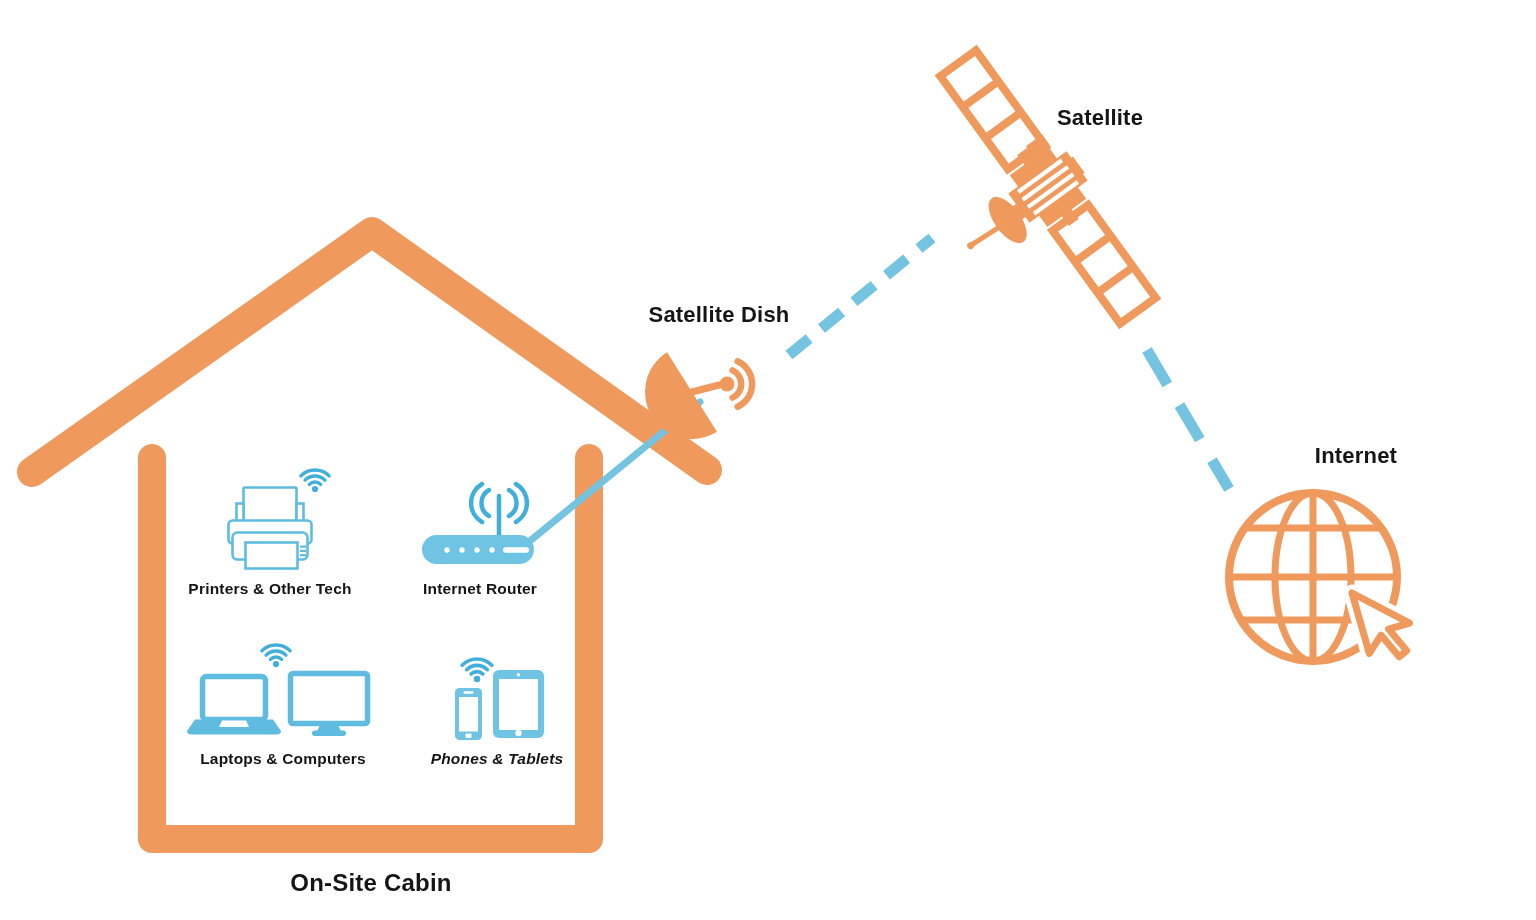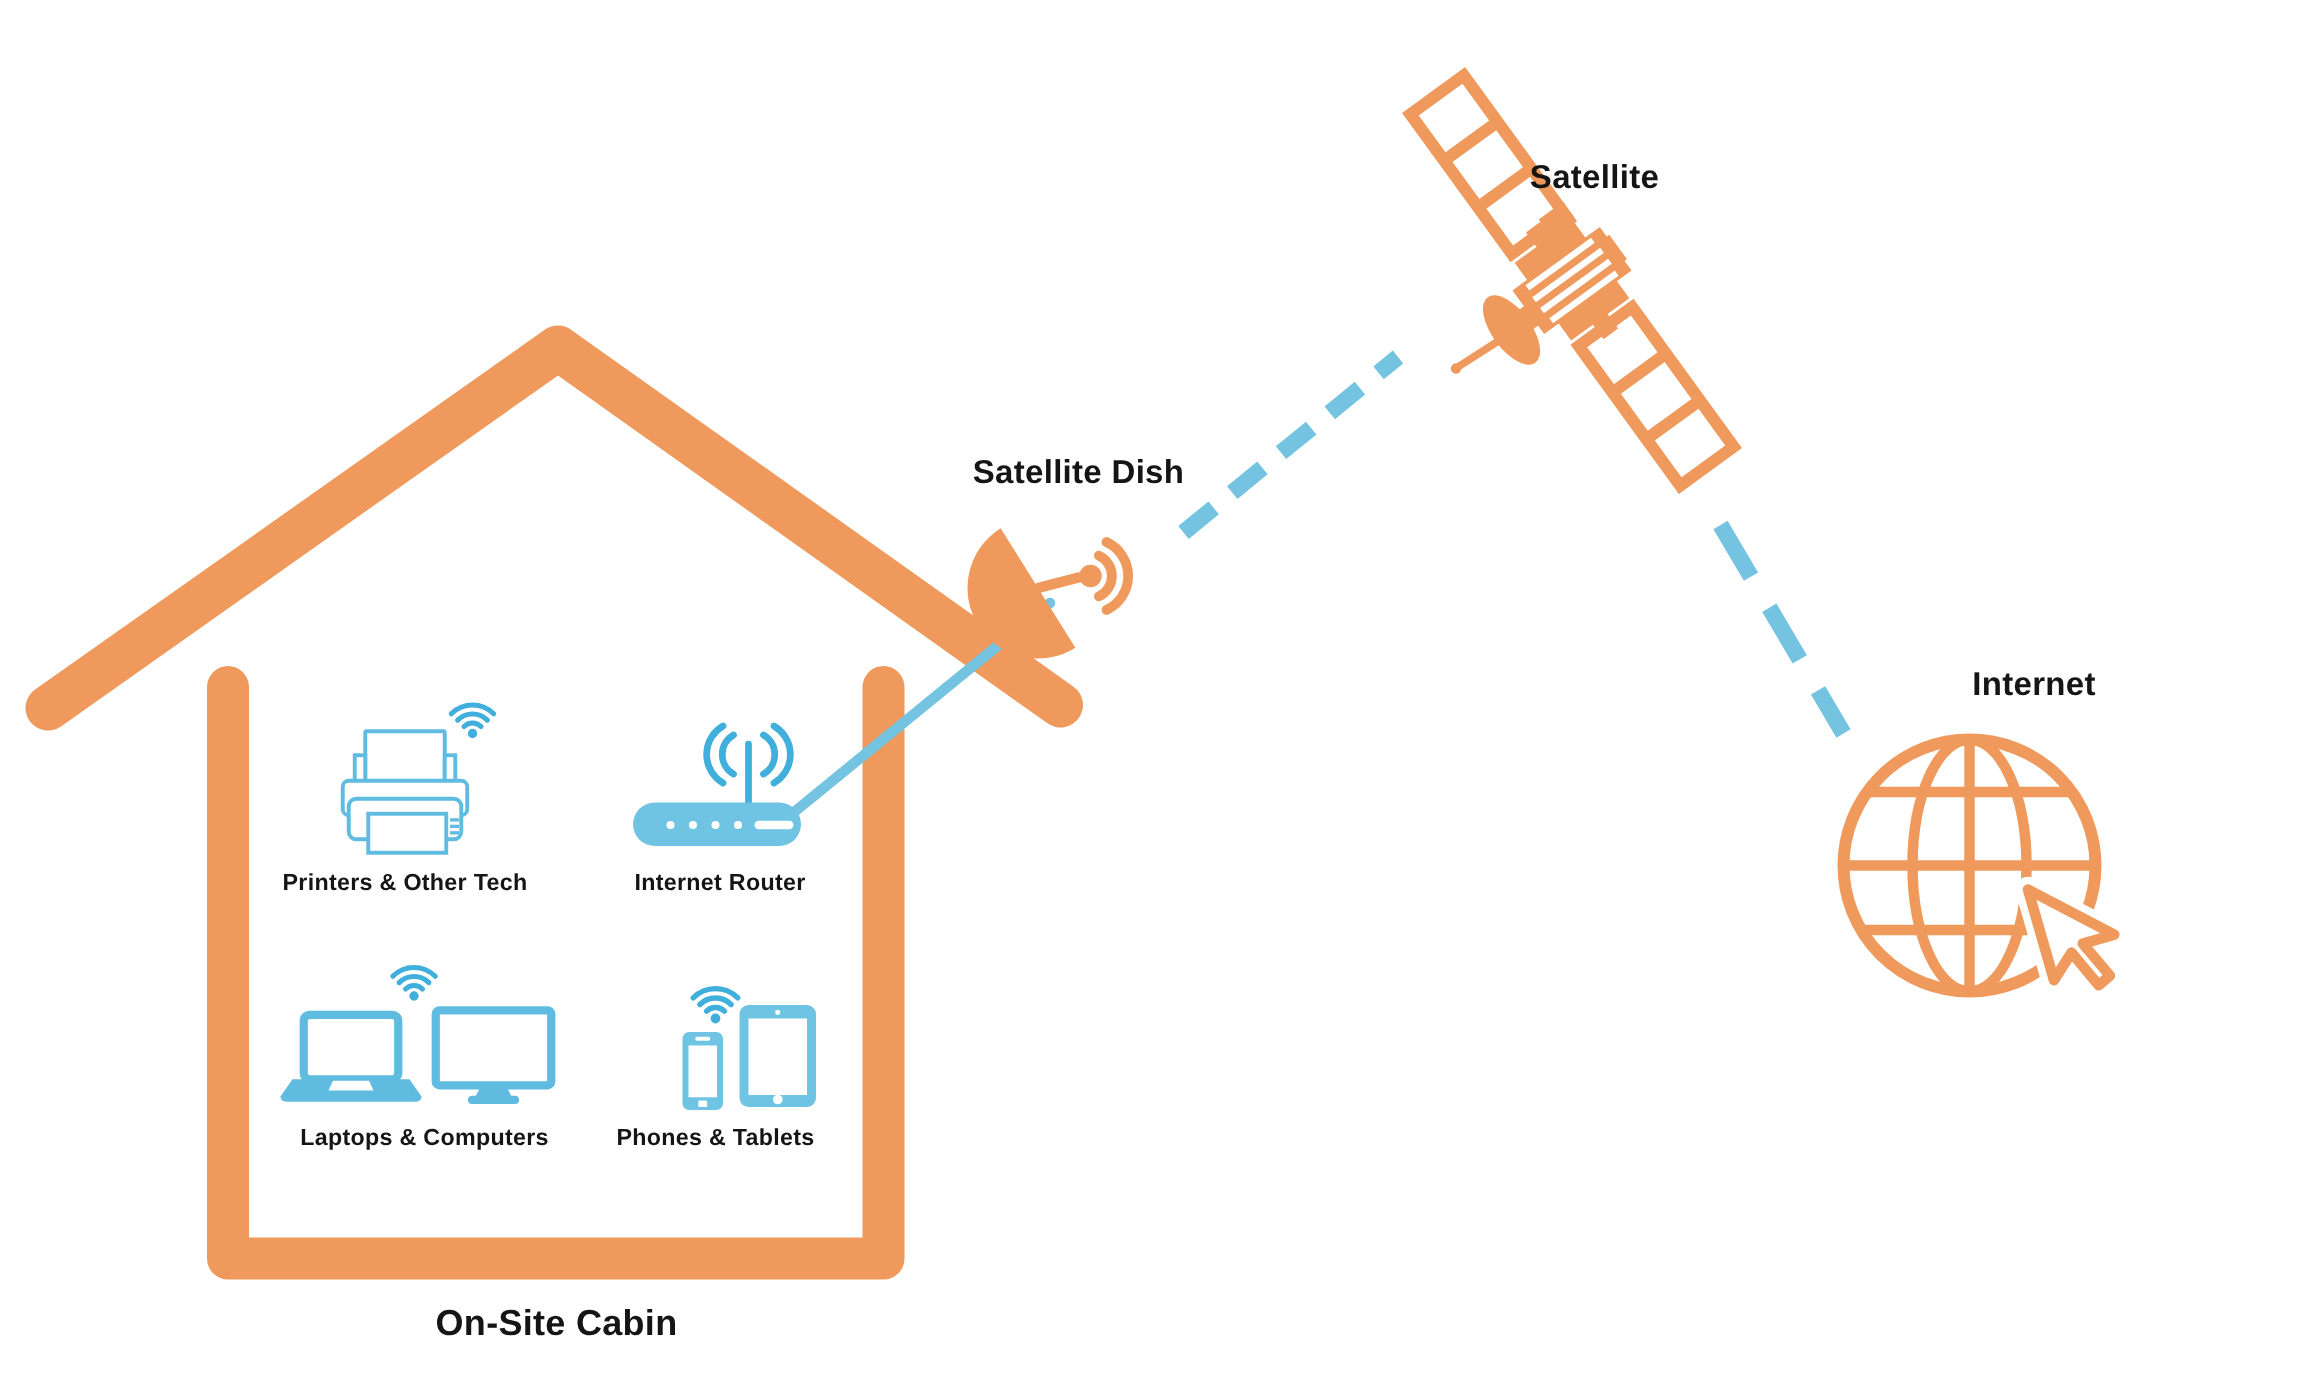--- a/index.html
+++ b/index.html
@@ -148,20 +148,20 @@
     <g>
       <rect x="493" y="670" width="51" height="68" rx="6" fill="#6FC4E3"></rect>
       <rect x="499" y="679" width="39" height="51" fill="#ffffff"></rect>
       <circle cx="518.5" cy="674.8" r="1.7" fill="#ffffff"></circle>
       <circle cx="518.5" cy="733" r="3.2" fill="#ffffff"></circle>
     </g>
     <use href="#wifi" transform="translate(477,679) scale(1.05)" color="#41AFDB"></use>
   </svg>
 
   <div class="lbl lbl-lg" style="left:719px;top:302px;">Satellite Dish</div>
-  <div class="lbl lbl-lg" style="left:1063px;top:105px;">Satellite</div>
+  <div class="lbl lbl-lg" style="left:1100px;top:105px;">Satellite</div>
   <div class="lbl lbl-lg" style="left:1320px;top:443px;margin-left:36px;">Internet</div>
   <div class="lbl lbl-xl" style="left:371px;top:869px;">On-Site Cabin</div>
   <div class="lbl lbl-sm" style="left:270px;top:580px;">Printers &amp; Other Tech</div>
   <div class="lbl lbl-sm" style="left:480px;top:580px;">Internet Router</div>
   <div class="lbl lbl-sm" style="left:283px;top:750px;">Laptops &amp; Computers</div>
-  <div class="lbl lbl-sm" style="left:477px;top:750px;">Phones &amp; Tablets</div>
+  <div class="lbl lbl-sm" style="left:497px;top:750px;font-style:italic;">Phones &amp; Tablets</div>
 </div>
 
 </body></html>

